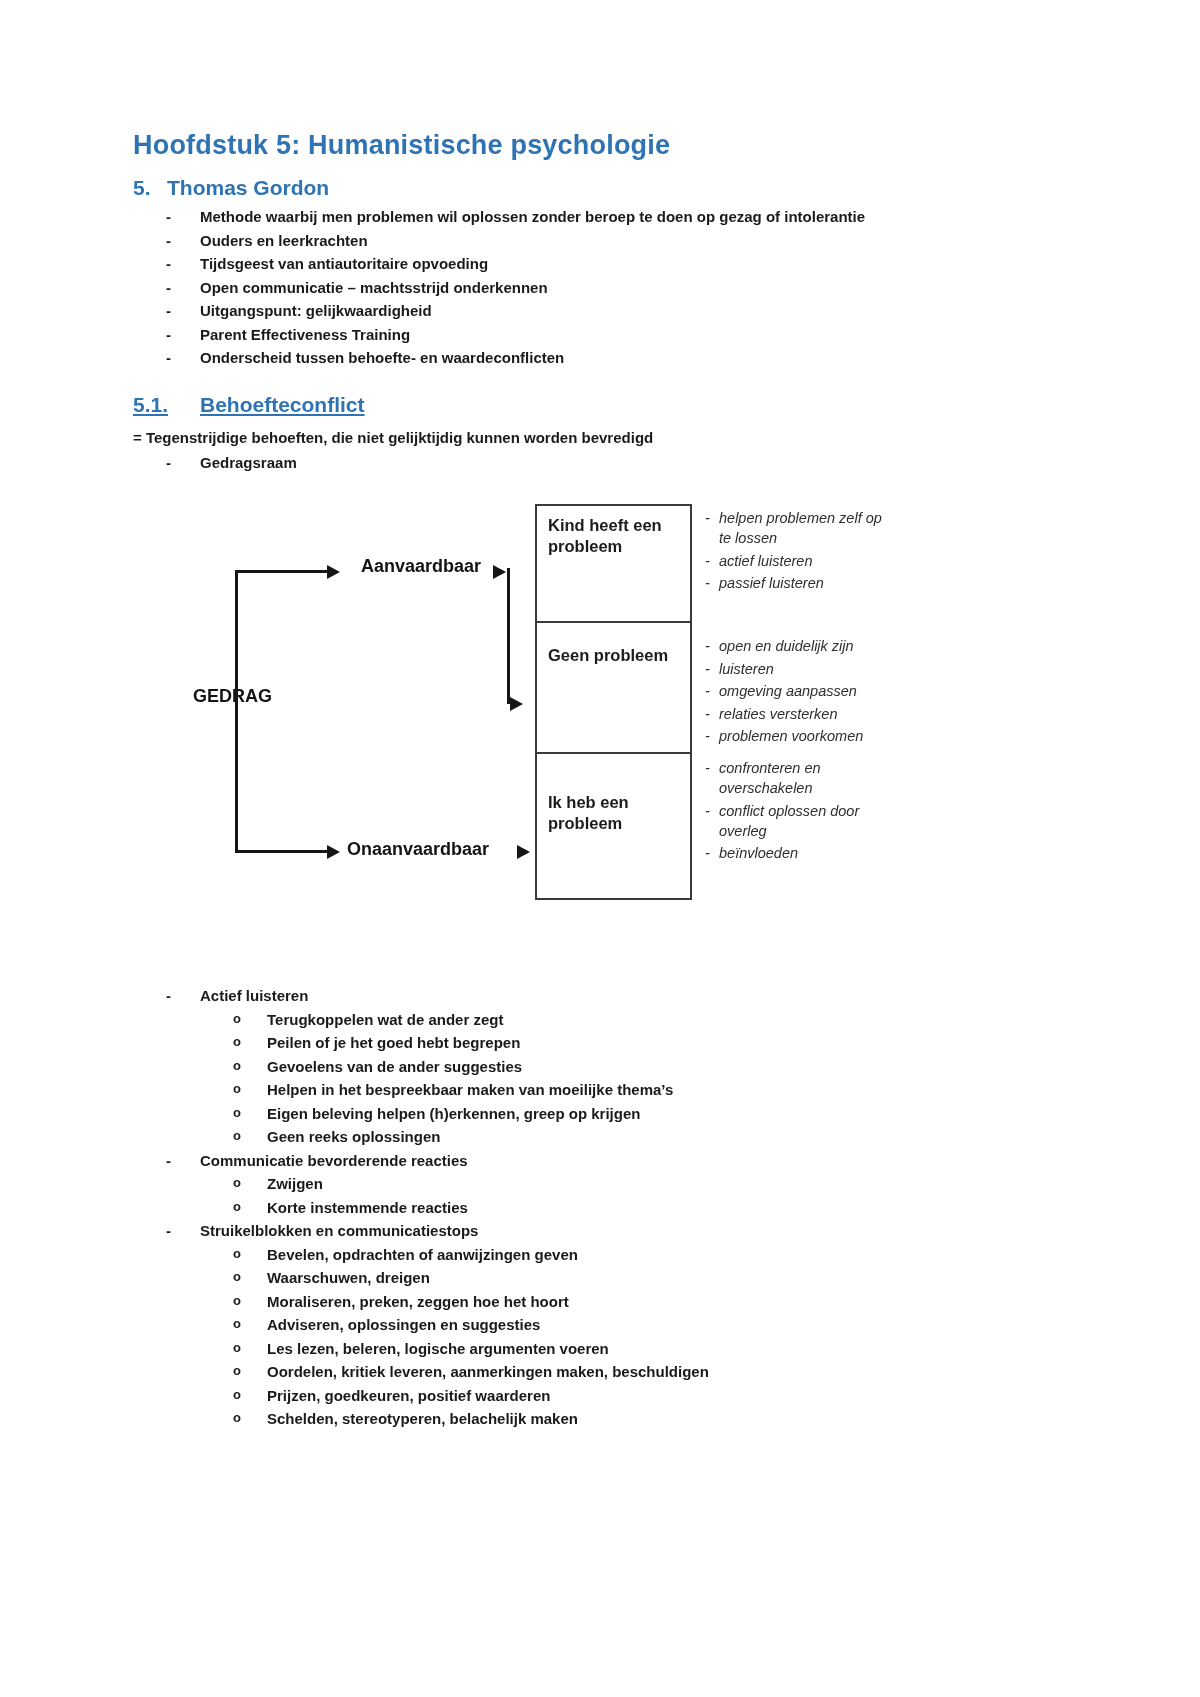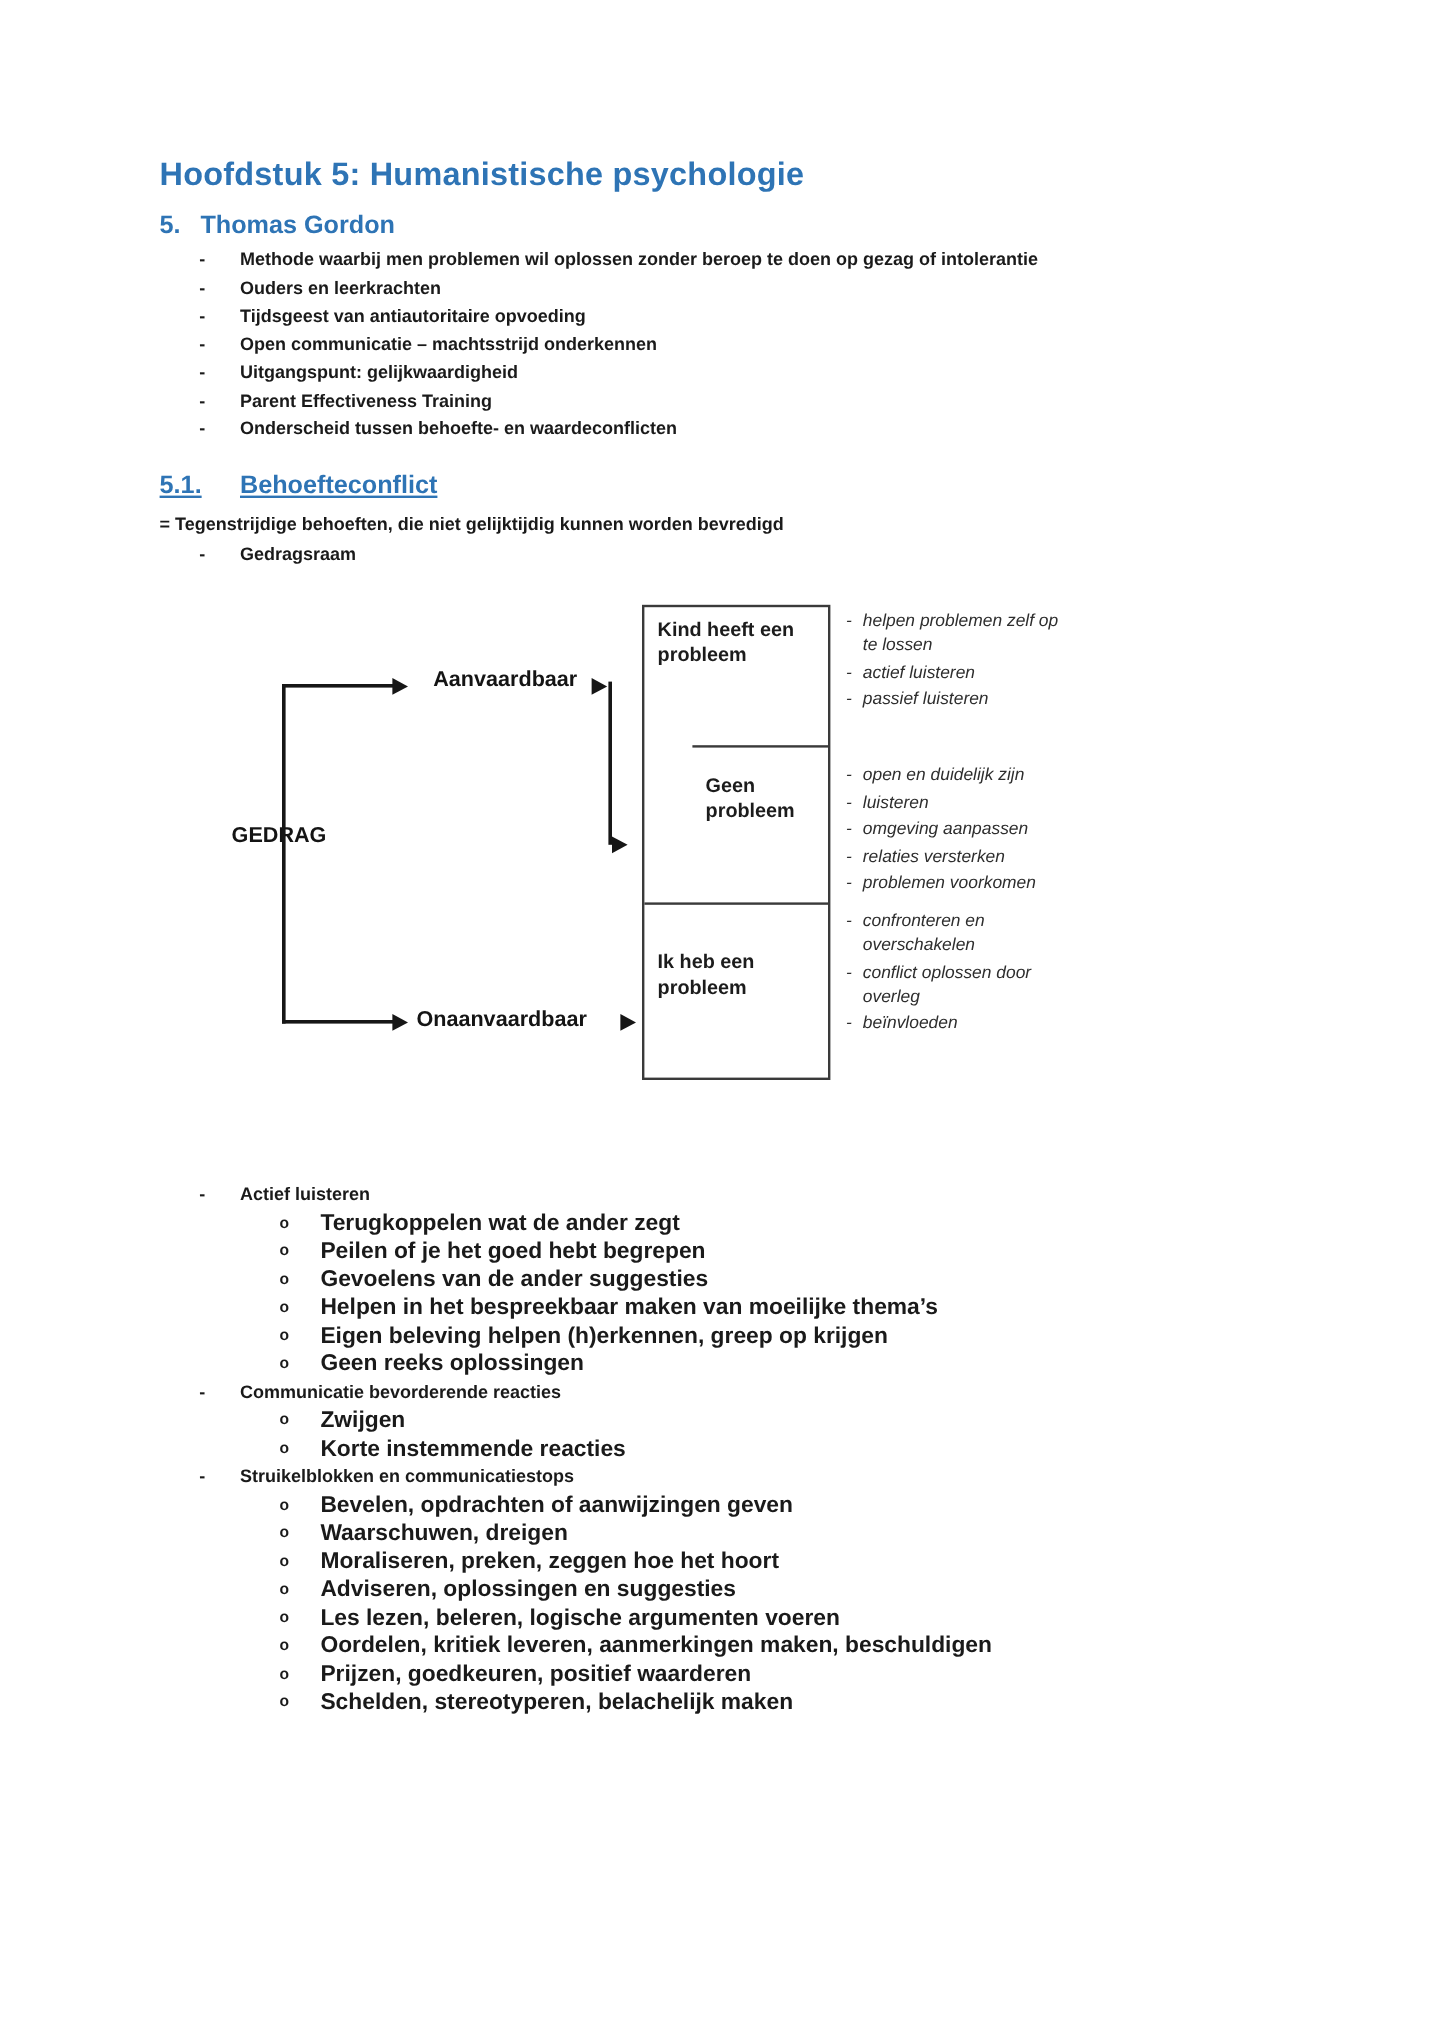--- a/index.html
+++ b/index.html
@@ -46,21 +46,21 @@
     content: "-";
     position: absolute;
     left: 33px;
     top: 0;
   }
 
   .o-list { list-style: none; }
   .o-list > li {
     position: relative;
     padding-left: 67px;
-    font-size: 19px;
+    font-size: 15px;
     font-weight: bold;
     line-height: 23.5px;
   }
   .o-list > li::before {
     content: "o";
     position: absolute;
     left: 33px;
     top: -1px;
     font-size: 13px;
   }
@@ -131,21 +131,21 @@
   }
   .box-cell {
     flex: 1 1 0;
     padding: 9px 11px;
     font-size: 16.5px;
     font-weight: bold;
     line-height: 21px;
     color: #1c1c1c;
   }
   .box-cell + .box-cell { border-top: 2px solid #3a3a3a; }
-  .box-cell.c2 { padding-top: 22px; margin-left: 40px; }
+  .box-cell.c2 { padding-top: 22px; }
   .box-cell.c3 { padding-top: 38px; }
 
   .ann-group { position: absolute; left: 572px; width: 185px; }
   .ann-g1 { top: 16px; }
   .ann-g2 { top: 144px; }
   .ann-g3 { top: 266px; }
   .ann-item {
     position: relative;
     padding-left: 14px;
     font-size: 14.5px;

